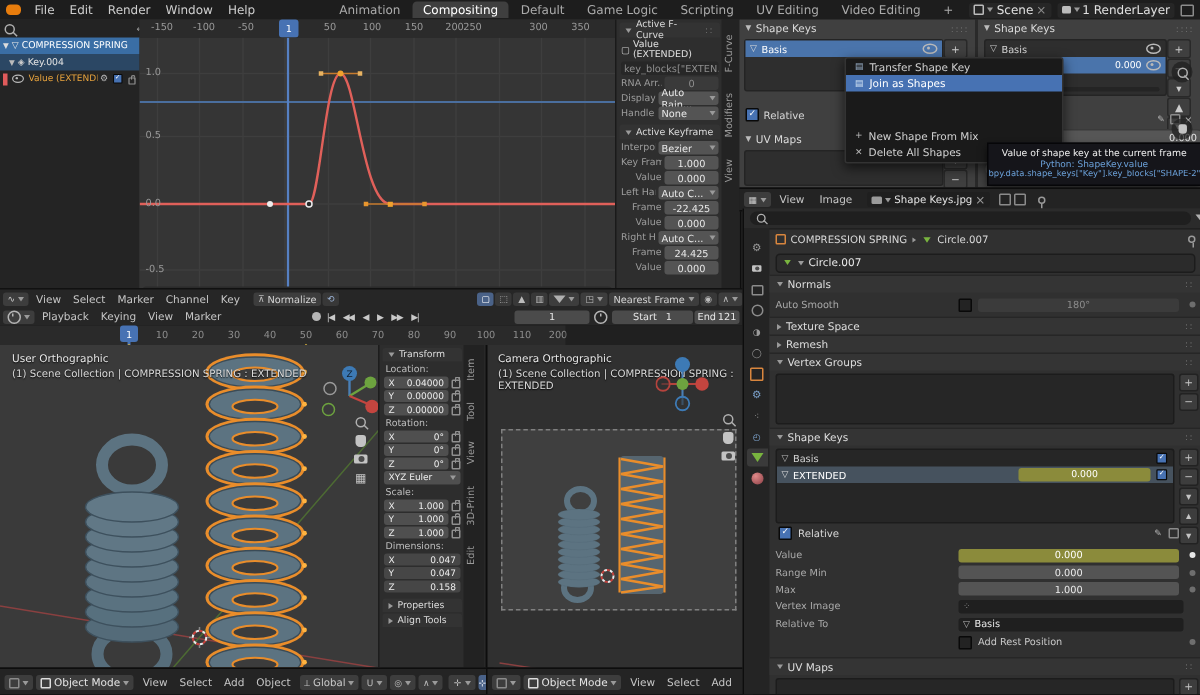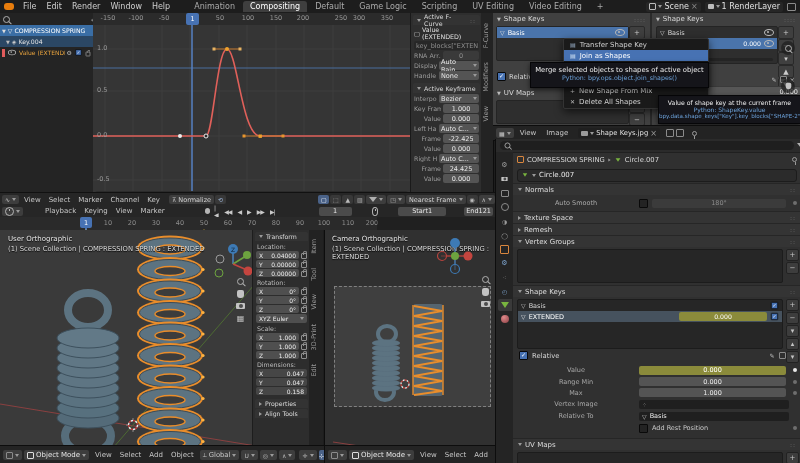--- a/index.html
+++ b/index.html
@@ -25,21 +25,21 @@
   .ph{display:flex;align-items:center;gap:3px;background:#333333;height:10px;padding:0 4px;color:#dcdcdc;font-size:7px;border-radius:2px 2px 0 0;}
   .grip{color:#6f6f6f;letter-spacing:1px;font-size:6px;}
   
   .tb-menu{color:#cecece;padding:0 5px;}
   .tb-tab{color:#ababab;padding:1px 7px;border-radius:3px 3px 0 0;}
   .tb-tab:nth-of-type(2){background:#3f3f3f;color:#fff;}
   
   .g-tick{position:absolute;top:1px;transform:translateX(-50%);color:#9a9a9a;font-size:6.5px;}
   .g-tick:nth-of-type(1){left:15px}.g-tick:nth-of-type(2){left:43px}.g-tick:nth-of-type(3){left:71px}
   .g-tick:nth-of-type(4){left:127px}.g-tick:nth-of-type(5){left:155px}.g-tick:nth-of-type(6){left:183px}
-  .g-tick:nth-of-type(7){left:210px}.g-tick:nth-of-type(8){left:248px}.g-tick:nth-of-type(9){left:266px}
+  .g-tick:nth-of-type(7){left:210px}.g-tick:nth-of-type(8){left:222px}.g-tick:nth-of-type(9){left:266px}
   .g-tick:nth-of-type(10){left:294px}
   .g-ylab{position:absolute;left:4px;color:#9a9a9a;font-size:6.5px;}
   .g-ylab:nth-of-type(1){top:19px}.g-ylab:nth-of-type(2){top:61px}.g-ylab:nth-of-type(3){top:106px}.g-ylab:nth-of-type(4){top:150px}
   .t-tick{position:absolute;top:2px;transform:translateX(-50%);color:#8e8e8e;font-size:6.5px;}
   .t-tick:nth-of-type(1){left:108px}.t-tick:nth-of-type(2){left:132px}.t-tick:nth-of-type(3){left:156px}
   .t-tick:nth-of-type(4){left:180px}.t-tick:nth-of-type(5){left:204px}.t-tick:nth-of-type(6){left:228px}
   .t-tick:nth-of-type(7){left:252px}.t-tick:nth-of-type(8){left:276px}.t-tick:nth-of-type(9){left:300px}
   .t-tick:nth-of-type(10){left:324px}.t-tick:nth-of-type(11){left:348px}.t-tick:nth-of-type(12){left:372px}
   .mn{color:#c6c6c6;padding:0 4px;}
   .pb{color:#c9c9c9;font-size:6px;letter-spacing:-1px;padding:0 2px;}
@@ -53,21 +53,21 @@
   .np-fld{flex:1;background:#4f4f4f;border-radius:2px;height:8px;display:flex;align-items:center;justify-content:space-between;padding:0 3px;font-size:6px;color:#ededed;}
   .old-hdr{display:flex;align-items:center;gap:3px;color:#dadada;font-size:7px;padding:2px 4px;}
   .old-btn{width:14px;height:11px;background:#3f3f3f;border:1px solid #292929;border-radius:2px;color:#ccc;font-size:7px;display:flex;align-items:center;justify-content:center;}
   .mitem{display:flex;align-items:center;gap:4px;height:11px;padding:0 6px;color:#d0d0d0;font-size:7px;}
   .mitem.hl{background:#4772b3;color:#fff;}
   .ttip{background:#15151a;border:1px solid #060608;box-shadow:0 2px 5px rgba(0,0,0,.6);}
   .ttip .l1{color:#ededed;font-size:6.8px;text-align:center;padding-top:3px;}
   .ttip .l2{color:#6ba0d8;font-size:6.3px;text-align:center;}
   
   .pp-hdr{display:flex;align-items:center;gap:3px;background:#343434;height:11px;padding:0 5px;color:#dedede;font-size:7px;border-top:1px solid #262626;}
-  .pp-lab{flex:none;width:118px;text-align:center;color:#a8a8a8;font-size:6.5px;}
+  .pp-lab{flex:none;width:118px;text-align:left;color:#a8a8a8;font-size:6.5px;}
   .pp-fld{flex:1;height:9px;border-radius:2px;background:#545454;display:flex;align-items:center;justify-content:center;font-size:6.5px;color:#ececec;}
   .pp-dot{width:4px;height:4px;border-radius:50%;background:#6e6e6e;flex:none;margin-left:3px;}
   .lsbtn{width:11px;height:10px;background:#3d3d3d;border:1px solid #222;border-radius:2px;color:#c5c5c5;font-size:7px;display:flex;align-items:center;justify-content:center;margin-bottom:1px;}
   .ptab{width:14px;height:12px;display:flex;align-items:center;justify-content:center;margin:1px 0;}
   .ptab.act{background:#3a3a3a;border-radius:2px 0 0 2px;}
   .gsq{width:7px;height:7px;border:1.5px solid #8b8b8b;border-radius:1px;}
   .gtri{width:0;height:0;border-left:4px solid transparent;border-right:4px solid transparent;border-top:6px solid #79b43f;}
   .sphere{width:8px;height:8px;border-radius:50%;background:radial-gradient(circle at 35% 30%,#e08a8a,#8a3e44);}
   .hand{width:7px;height:8px;background:#c3c3c3;border-radius:2px 2px 3px 3px;}
   .camico{width:9px;height:6px;background:#c3c3c3;border-radius:1px;position:relative;}
@@ -87,21 +87,21 @@
 
   <div class="r fx" style="left:0;top:0;width:800px;height:13px;background:#1d1d1d;border-bottom:1px solid #0d0d0d;">
     <span style="width:10px;height:7px;background:#e87d0d;border-radius:3px;margin:0 4px;flex:none;"></span>
     <div class="fx">
         <span class="tb-menu">File</span>
         <span class="tb-menu">Edit</span>
         <span class="tb-menu">Render</span>
         <span class="tb-menu">Window</span>
         <span class="tb-menu">Help</span>
       </div>
-    <div class="fx" style="margin-left:12px;gap:1px;align-items:flex-end;">
+    <div class="fx" style="margin-left:44px;gap:1px;align-items:flex-end;">
         <span class="tb-tab">Animation</span>
         <span class="tb-tab">Compositing</span>
         <span class="tb-tab">Default</span>
         <span class="tb-tab">Game Logic</span>
         <span class="tb-tab">Scripting</span>
         <span class="tb-tab">UV Editing</span>
         <span class="tb-tab">Video Editing</span>
         <span class="tb-tab">+</span>
       </div>
     <div class="fx" style="margin-left:auto;gap:4px;margin-right:4px;">
@@ -344,21 +344,21 @@
           <span style="color:#bbb;font-size:6px;">◉</span>
         </span>
       <span class="fx chip" style="height:9px;">
           <span style="color:#bbb;font-size:6px;">∧</span>
           <span class="crt"></span>
         </span>
     </div>
   </div>
 
   <div class="r" style="left:0;top:205px;width:495px;height:25px;background:#262626;border-right:1px solid #0d0d0d;">
-    <div class="fx" style="height:12px;border-bottom:1px solid #151515;padding:0 2px;gap:18px;justify-content:flex-end;">
+    <div class="fx" style="height:12px;border-bottom:1px solid #151515;padding:0 2px;gap:1px;justify-content:flex-end;">
       <span class="fx chip" style="height:9px;">
           <span class="clockico"></span>
           <span class="crt"></span>
         </span>
       <span class="fx">
           <span class="mn" style="font-size:7px;">Playback</span>
           <span class="mn" style="font-size:7px;">Keying</span>
           <span class="mn" style="font-size:7px;">View</span>
           <span class="mn" style="font-size:7px;">Marker</span>
         </span>
@@ -510,24 +510,20 @@
       <div class="mitem">
           <span style="color:#bbb;font-size:6px;">+</span>
           <span>New Shape From Mix</span>
         </div>
       <div class="mitem">
           <span style="color:#bbb;font-size:6px;">✕</span>
           <span>Delete All Shapes</span>
         </div>
     </div>
 
-    <div class="r ttip" style="left:37px;top:49px;width:177px;height:24px;z-index:6;">
-      <div class="l1">Merge selected objects to shapes of active object</div>
-      <div class="l2">Python: bpy.ops.object.join_shapes()</div>
-    </div>
 
     <div class="r fx" style="left:288px;top:28px;width:14px;height:14px;border-radius:50%;background:rgba(30,30,30,.7);justify-content:center;z-index:7;">
         <span class="mag"></span>
       </div>
     <div class="r fx" style="left:288px;top:66px;width:14px;height:14px;border-radius:50%;background:rgba(30,30,30,.7);justify-content:center;z-index:7;">
         <span class="hand" style="transform:scale(.8);"></span>
       </div>
   </div>
 
   <div class="r fx" style="left:493px;top:125px;width:307px;height:14px;background:#232323;border-top:1px solid #0d0d0d;border-bottom:1px solid #0d0d0d;gap:2px;padding:0 3px;">

